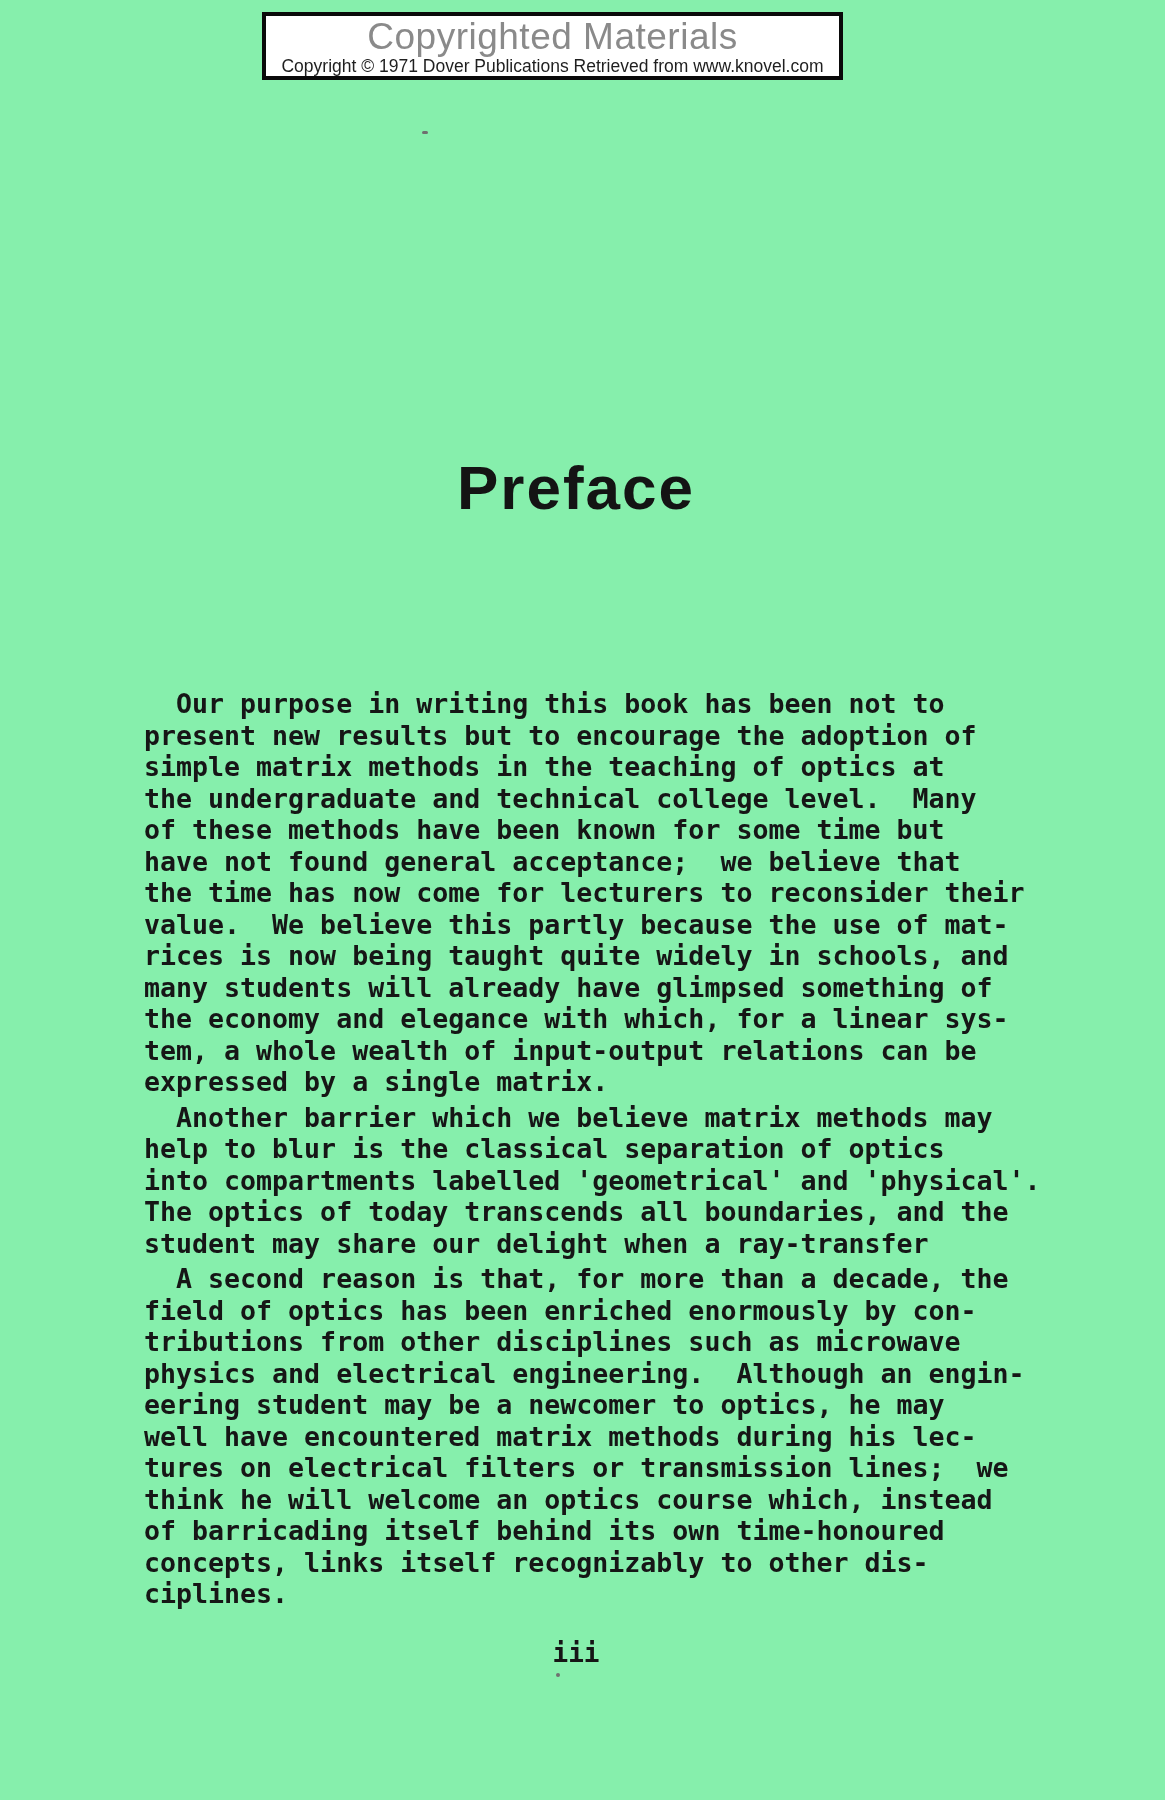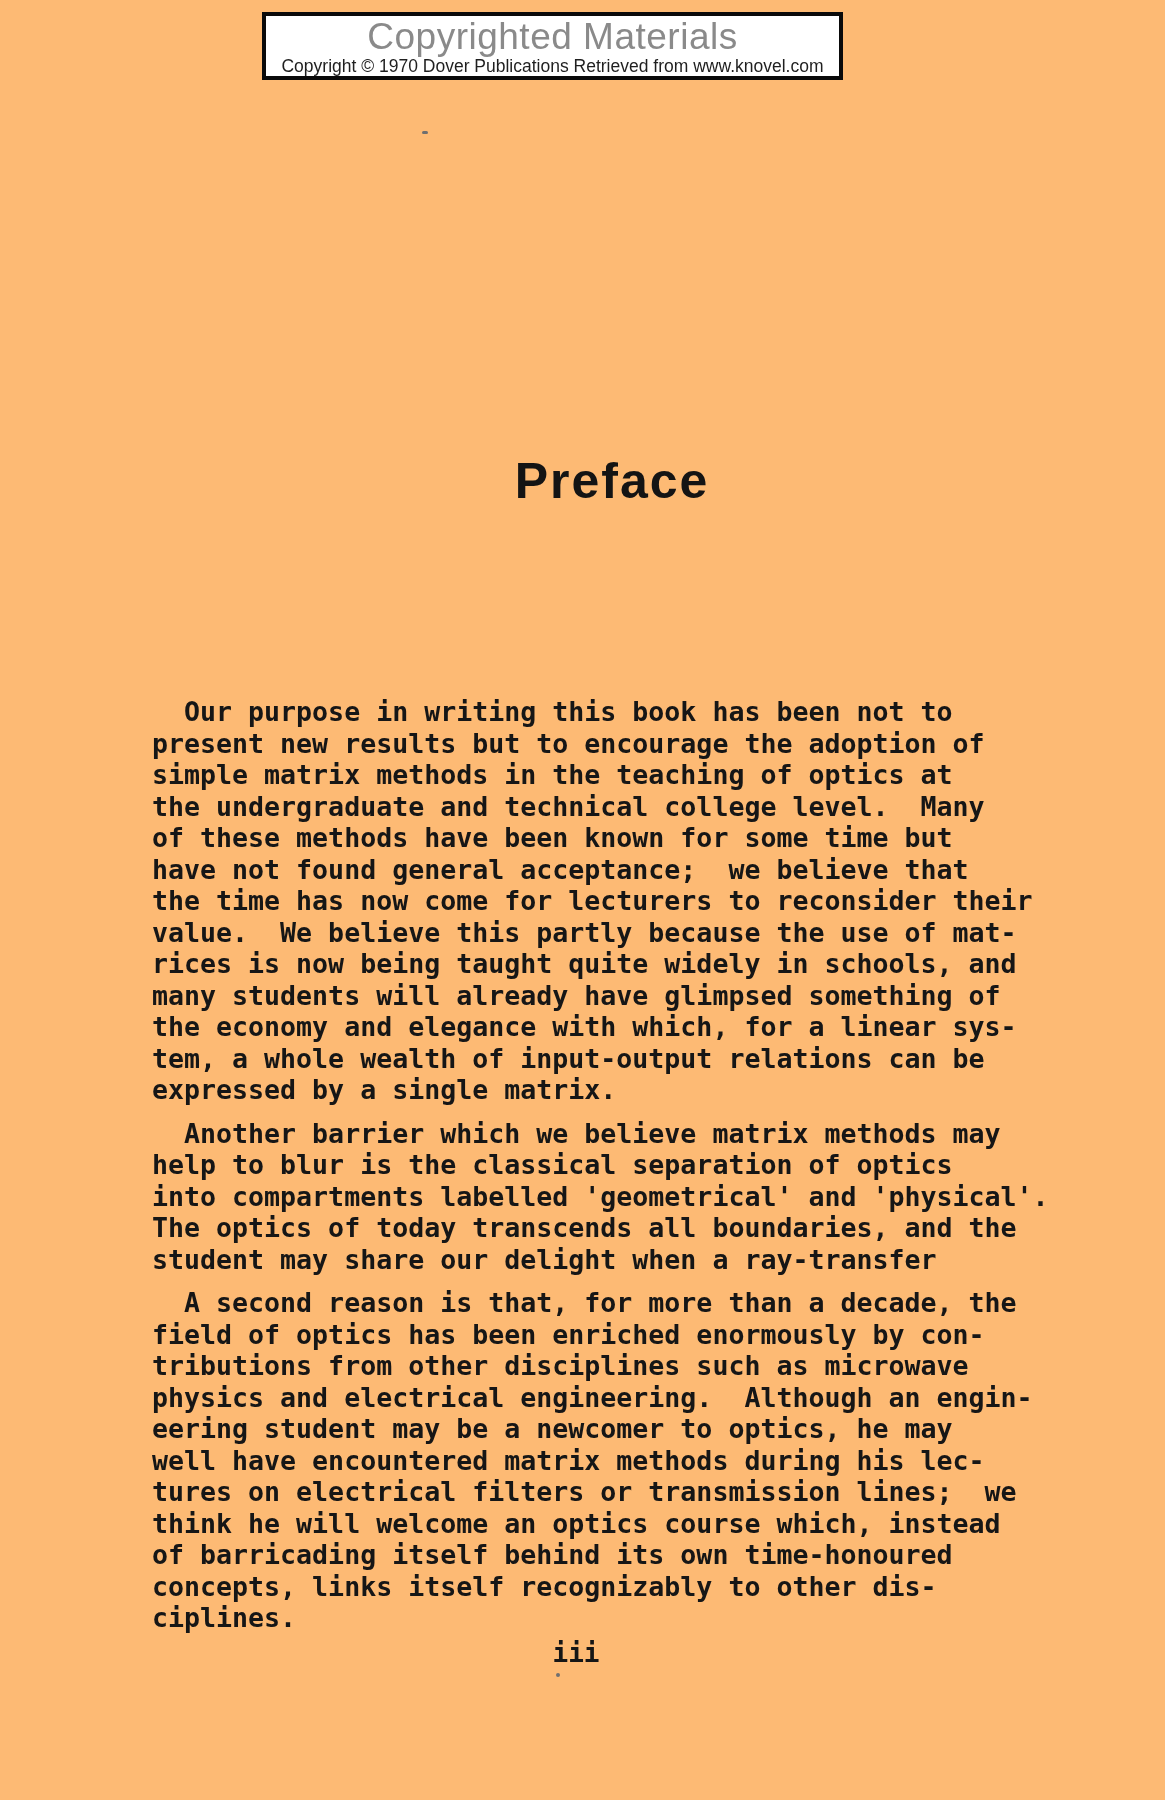--- a/index.html
+++ b/index.html
@@ -4,21 +4,21 @@
 <style>
   html, body {
     margin: 0;
     padding: 0;
     background: #ffffff;
   }
   .page {
     position: relative;
     width: 1165px;
     height: 1800px;
-    background: #fdba74;
+    background: #86efac;
     overflow: hidden;
     font-family: "Liberation Sans", sans-serif;
   }
 
   
   .copyright-box {
     position: absolute;
     left: 262px;
     top: 12px;
     width: 581px;
@@ -48,41 +48,40 @@
   }
 
   
   .preface-title {
     position: absolute;
     left: 576px;
     top: 452px;
     transform: translateX(-50%);
     font-family: "Liberation Sans", sans-serif;
     font-weight: bold;
-    font-size: 50px;
+    font-size: 62px;
     letter-spacing: 2px;
     color: #141414;
     white-space: nowrap;
-    margin-left: 36px;
   }
 
   
   .body-text {
     position: absolute;
     left: 140px;
     top: 684px;
     font-family: "DejaVu Sans Mono", monospace;
     font-size: 26.6px;
     line-height: 31.5px;
     font-weight: bold;
     color: #161616;
   }
   .body-text .para {
     white-space: pre;
-    margin: 12px;
+    margin: 4px;
   }
 
   
   .page-number {
     position: absolute;
     left: 576px;
     top: 1638px;
     transform: translateX(-50%);
     font-family: "DejaVu Sans Mono", monospace;
     font-size: 26px;
@@ -110,21 +109,21 @@
     border-radius: 50%;
   }
 </style>
 </head>
 <body>
 
 <div class="page">
 
   <div class="copyright-box">
     <div class="copyright-title">Copyrighted Materials</div>
-    <div class="copyright-subtitle">Copyright © 1970 Dover Publications Retrieved from www.knovel.com</div>
+    <div class="copyright-subtitle">Copyright © 1971 Dover Publications Retrieved from www.knovel.com</div>
   </div>
 
   <div class="speck-1"></div>
 
   <div class="preface-title">Preface</div>
 
   <div class="body-text">
     <p class="para">  Our purpose in writing this book has been not to
 present new results but to encourage the adoption of
 simple matrix methods in the teaching of optics at

